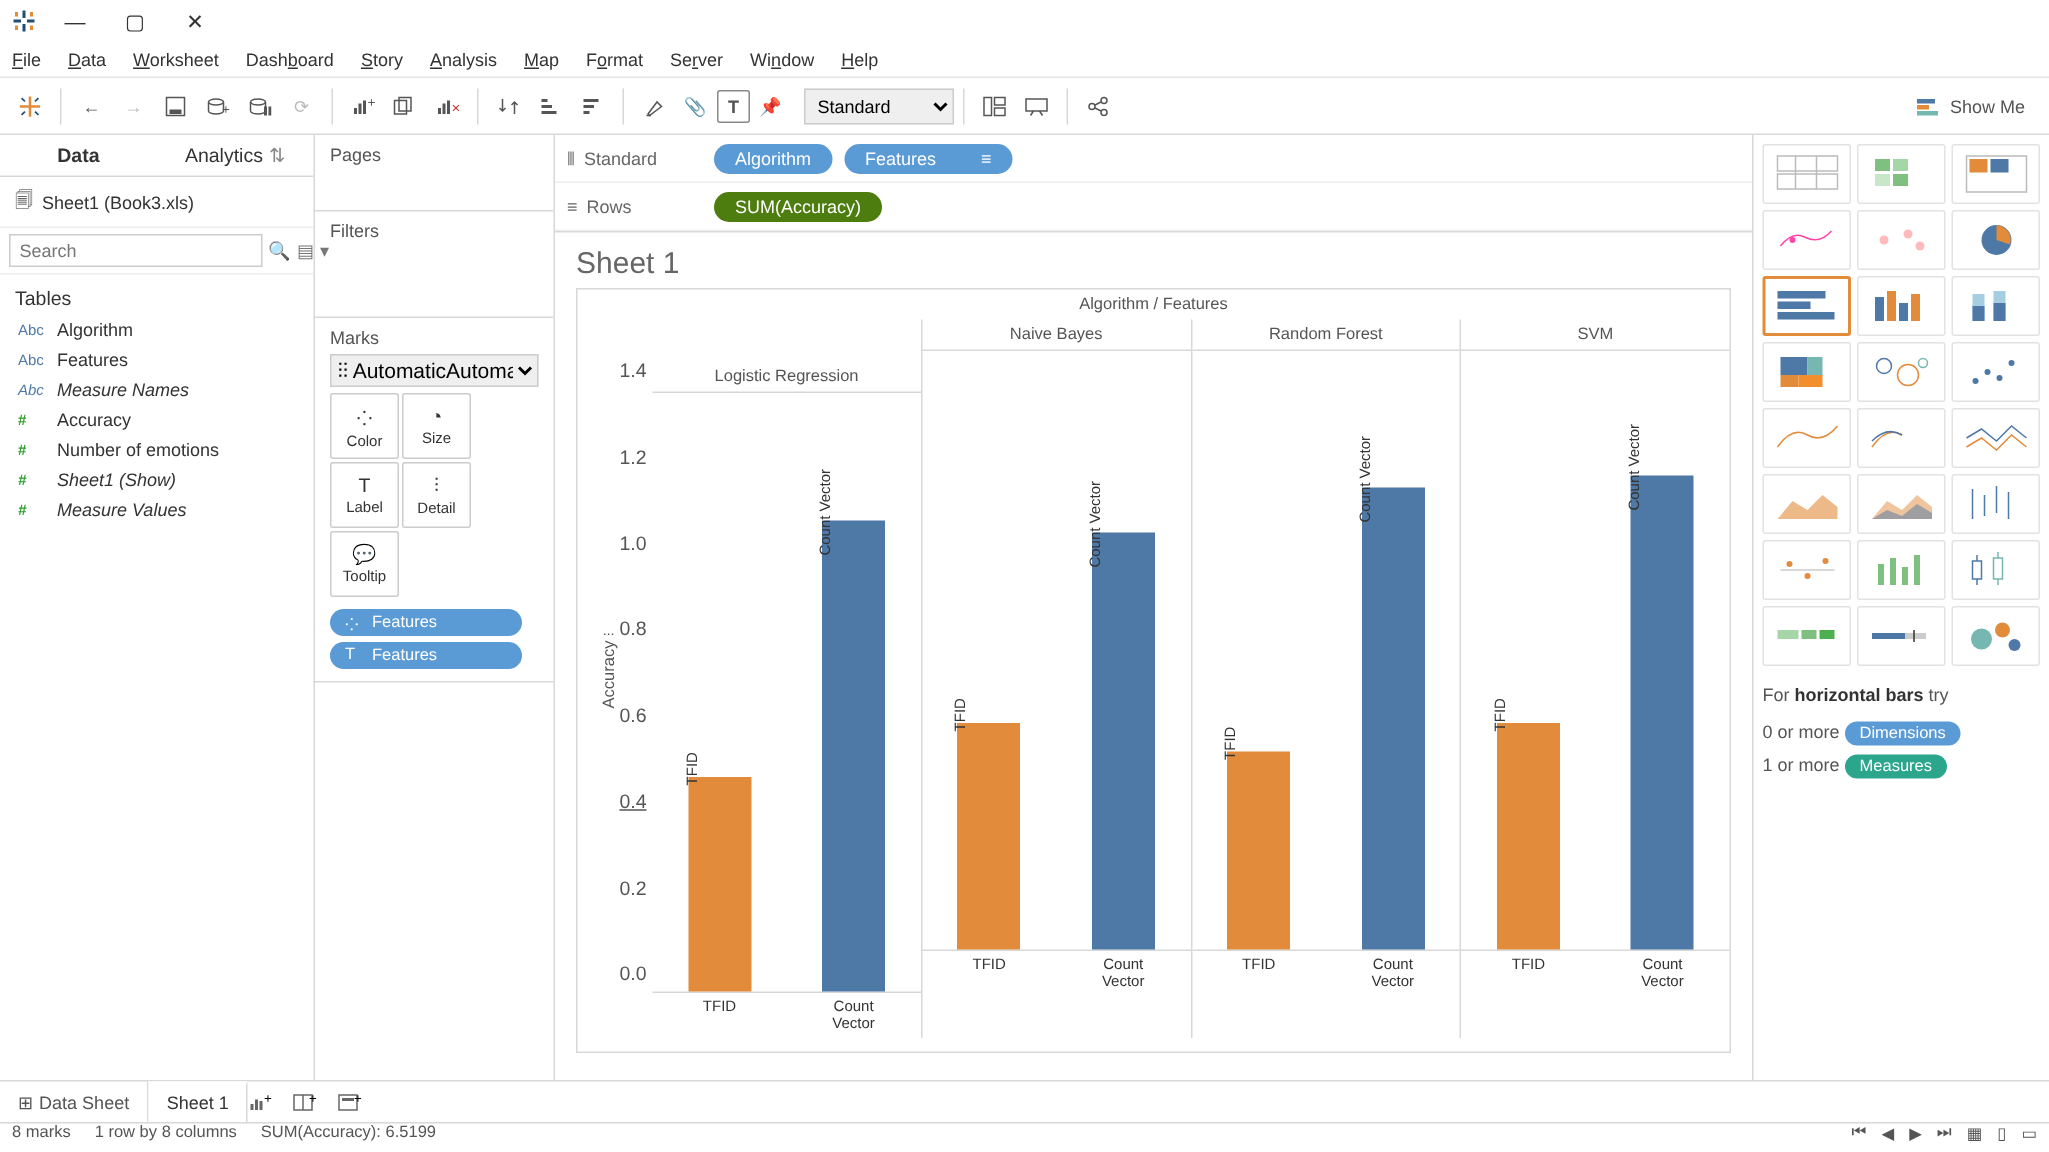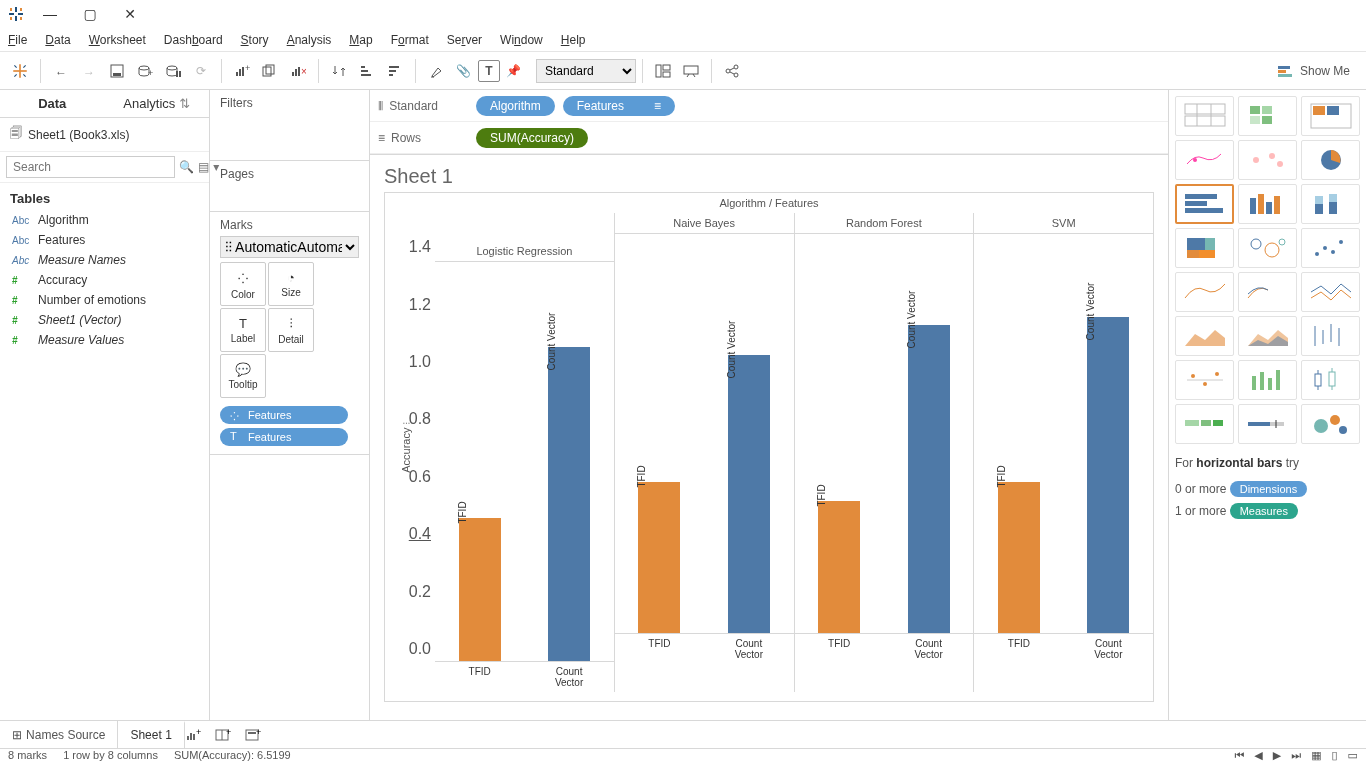--- a/index.html
+++ b/index.html
@@ -18,21 +18,21 @@
 .showme { margin-left: auto; display: flex; align-items: center; gap: 6px; color: #555; padding-right: 10px; }
 .main { display: flex; height: calc(768px - 28px - 24px - 38px - 28px - 20px); }
 .leftcol { width: 210px; border-right: 1px solid #d8d8d8; display: flex; flex-direction: column; }
 .lefttabs { display: flex; height: 28px; border-bottom: 1px solid #d8d8d8; }
 .lefttab { flex: 1; display: flex; align-items: center; justify-content: center; font-size: 13px; }
 .lefttab.active { font-weight: 600; }
 .datasrc { padding: 6px 10px; font-size: 12px; color: #333; display:flex; align-items:center; gap:6px;}
 .searchrow { display: flex; align-items: center; padding: 4px 6px; gap: 4px; border-top:1px solid #eee; border-bottom:1px solid #eee;}
 .searchrow input { flex: 1; border: 1px solid #ccc; height: 22px; padding: 0 6px; font-size: 12px; }
 .searchrow .sicn { width:18px; text-align:center; color:#777;}
-.tables-h { font-weight: 700; padding: 8px 10px 4px; font-size: 13px; }
+.tables-h { font-weight: 400; padding: 8px 10px 4px; font-size: 13px; }
 .field { display: flex; align-items: center; gap: 6px; padding: 3px 12px; font-size: 12px; }
 .field .ico { width: 20px; font-size: 10px; color: #4e79a7; }
 .field .num { color: #2ca02c; font-weight:600; font-size:10px;}
 .field.italic { font-style: italic; }
 .midcol { width: 160px; border-right: 1px solid #d8d8d8; display: flex; flex-direction: column; }
 .card { border-bottom: 1px solid #d8d8d8; padding: 6px 10px; }
 .card h4 { font-weight: 400; color: #555; font-size: 12px; margin-bottom: 4px; }
 .marks select { width: 100%; border: 1px solid #ccc; height: 22px; font-size: 14px; }
 .markbtns { display: flex; gap: 2px; margin-top: 4px; flex-wrap: wrap; }
 .mbtn { width: 46px; height: 44px; border: 1px solid #ccc; border-radius: 2px; display: flex; flex-direction: column; align-items: center; justify-content: center; font-size: 10px; gap: 2px; }
@@ -57,21 +57,21 @@
 .facet:first-child { border-left: none; margin-top: 28px; }
 .fhdr { text-align: center; font-size: 11px; color: #555; border-bottom: 1px solid #d8d8d8; padding: 4px 0; }
 .plot { position: relative; height: 400px; display: flex; align-items: flex-end; justify-content: space-around; border-bottom: 1px solid #d8d8d8; }
 .bar { width: 42px; position: relative; }
 .bar .barlbl { position: absolute; bottom: 100%; left: 50%; transform: translateX(-50%) rotate(-90deg) translateY(-18px); transform-origin: center; font-size: 10px; white-space: nowrap; color: #333; }
 .bar.orange { background: #e28b3b; }
 .bar.steel { background: #4e79a7; }
 .xlabels { display: flex; justify-content: space-around; padding: 4px 0; font-size: 10px; }
 .xlabels span { width: 42px; text-align: center; }
 .yaxis { position: absolute; left: 0; top: 40px; bottom: 52px; width: 50px; }
-.ytick { position: absolute; right: 4px; font-size: 16px; color: #555; transform: translateY(50%); }
+.ytick { position: absolute; right: 4px; font-size: 13px; color: #555; transform: translateY(50%); }
 .ylabel { position: absolute; left: -4px; top: 50%; transform: rotate(-90deg); font-size: 11px; color: #555; }
 .rightcol { width: 198px; border-left: 1px solid #d8d8d8; padding: 6px; }
 .smgrid { display: grid; grid-template-columns: repeat(3, 1fr); gap: 4px; }
 .smcell { height: 40px; border: 1px solid #e2e2e2; border-radius: 2px; display:flex; align-items:center; justify-content:center; }
 .smcell.sel { border: 2px solid #e28b3b; }
 .smhint { margin-top: 12px; font-size: 12px; color: #555; }
 .smhint b { color:#333; }
 .chip { display:inline-block; border-radius:10px; padding:2px 10px; color:#fff; font-size:11px; }
 .chip.blue { background:#5b9bd5; }
 .chip.green { background:#2ca58d; }
@@ -291,36 +291,36 @@
     <div class="field">
         <span class="ico num">#</span>
         <span>Accuracy</span>
       </div>
     <div class="field">
         <span class="ico num">#</span>
         <span>Number of emotions</span>
       </div>
     <div class="field italic">
         <span class="ico num">#</span>
-        <span>Sheet1 (Vector)</span>
+        <span>Sheet1 (Show)</span>
       </div>
     <div class="field italic">
         <span class="ico num">#</span>
         <span>Measure Values</span>
       </div>
   </div>
 
   <div class="midcol">
     <div class="card">
+        <h4>Pages</h4>
+        <div style="height:20px"></div>
+      </div>
+    <div class="card">
         <h4>Filters</h4>
         <div style="height:40px"></div>
-      </div>
-    <div class="card">
-        <h4>Pages</h4>
-        <div style="height:20px"></div>
       </div>
     <div class="card marks">
       <h4>Marks</h4>
       <select><option>⫶⫶ <span>Automatic</span>Automatic</option></select>
       <div class="markbtns">
         <div class="mbtn">
             <span class="mi">⁘</span>
             <span>Color</span>
           </div>
         <div class="mbtn">
@@ -633,21 +633,21 @@
       <div><span>For </span><b>horizontal bars</b><span> try</span></div>
       <div style="margin-top:11px"><span>0 or more </span><span class="chip blue">Dimensions</span></div>
       <div style="margin-top:6px"><span>1 or more </span><span class="chip green">Measures</span></div>
     </div>
   </div>
 </div>
 
 <div class="bottombar">
   <div class="btab ds">
       <span style="margin-right:4px">⊞</span>
-      <span>Names Source</span>
+      <span>Data Sheet</span>
     </div>
   <div class="btab active">Sheet 1</div>
   <div class="bicon">
       <svg width="16" height="14">
         <rect x="2" y="8" width="2" height="4" fill="#666"></rect>
         <rect x="5" y="5" width="2" height="7" fill="#666"></rect>
         <rect x="8" y="6" width="2" height="6" fill="#666"></rect>
         <text x="11" y="7" font-size="9">+</text>
       </svg>
     </div>

